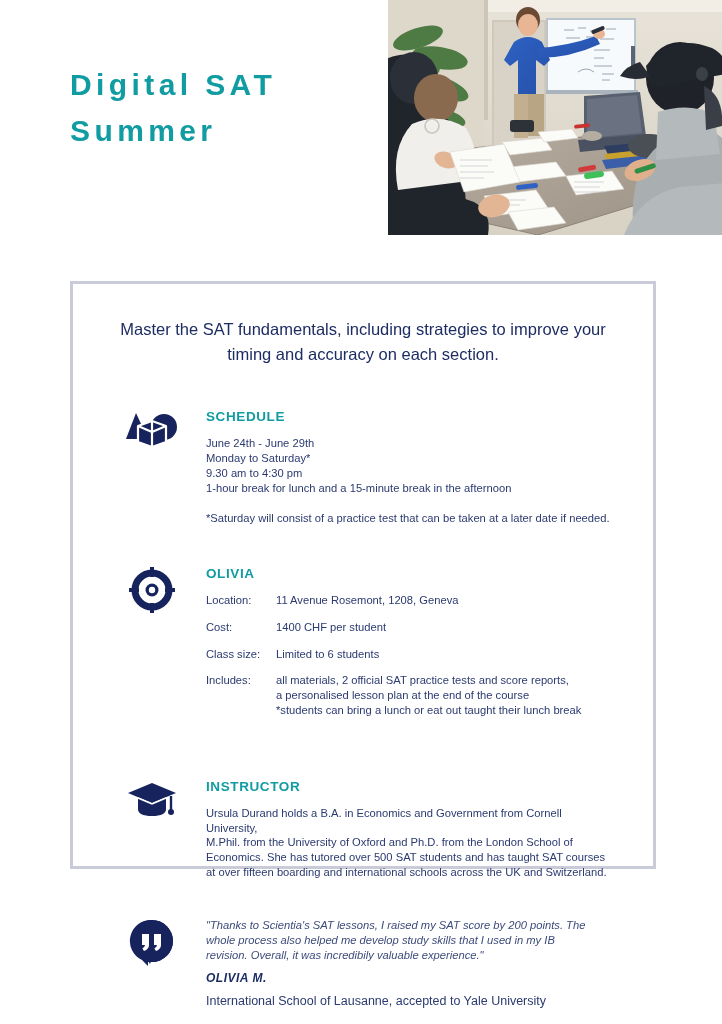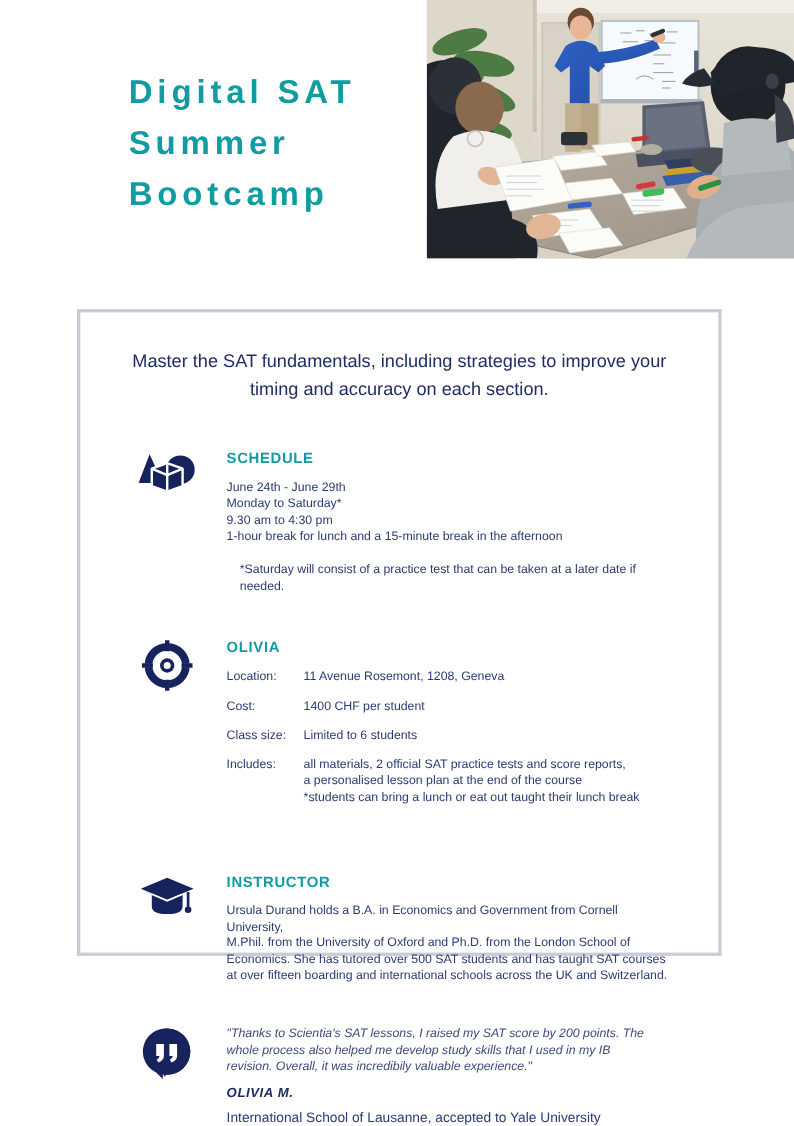--- a/index.html
+++ b/index.html
@@ -38,21 +38,20 @@
     top: 62px;
     width: 310px;
   }
   .title-line {
     color: #109ca1;
     font-size: 30px;
     font-weight: bold;
     letter-spacing: 4.4px;
     line-height: 46px;
     white-space: nowrap;
-    margin-left: 47px;
   }
 
   
   .card {
     position: absolute;
     left: 70px;
     top: 281px;
     width: 586px;
     height: 588px;
     border: 3px solid #c9cbd9;
@@ -98,21 +97,21 @@
     letter-spacing: 0.6px;
     margin-bottom: 12px;
   }
 
   .body-text {
     color: #2b3a70;
     font-size: 11.2px;
     line-height: 15px;
   }
   .body-text .ln { display: block; }
-  .note { margin-top: 15px; margin-left: 12px; }
+  .note { margin-top: 15px; }
 
   
   .kv {
     display: grid;
     grid-template-columns: 70px 1fr;
     row-gap: 12px;
     color: #2b3a70;
     font-size: 11.2px;
     line-height: 14.8px;
   }
@@ -280,21 +279,20 @@
       <rect x="246" y="166" width="22" height="5" rx="2.5" fill="#2e8f46" transform="rotate(-18 257 168)"></rect>
       <path d="M236 235 q16 -40 56 -48 l46 -4 v52 z" fill="#b4b9bb"></path>
 
       <path d="M316 86 q20 10 18 40 l-16 4 z" fill="#3a3f47"></path>
     </svg>
   </div>
 
   <div class="title-block">
     <div class="title-line">Digital SAT</div>
     <div class="title-line">Summer</div>
-    <div class="title-line">Bootcamp</div>
   </div>
 
   <div class="card">
 
     <div class="intro">
       <span class="ln">Master the SAT fundamentals, including strategies to</span>
       <span class="ln">improve your timing and accuracy on each section.</span>
     </div>
 
     <div class="section sec-schedule">

